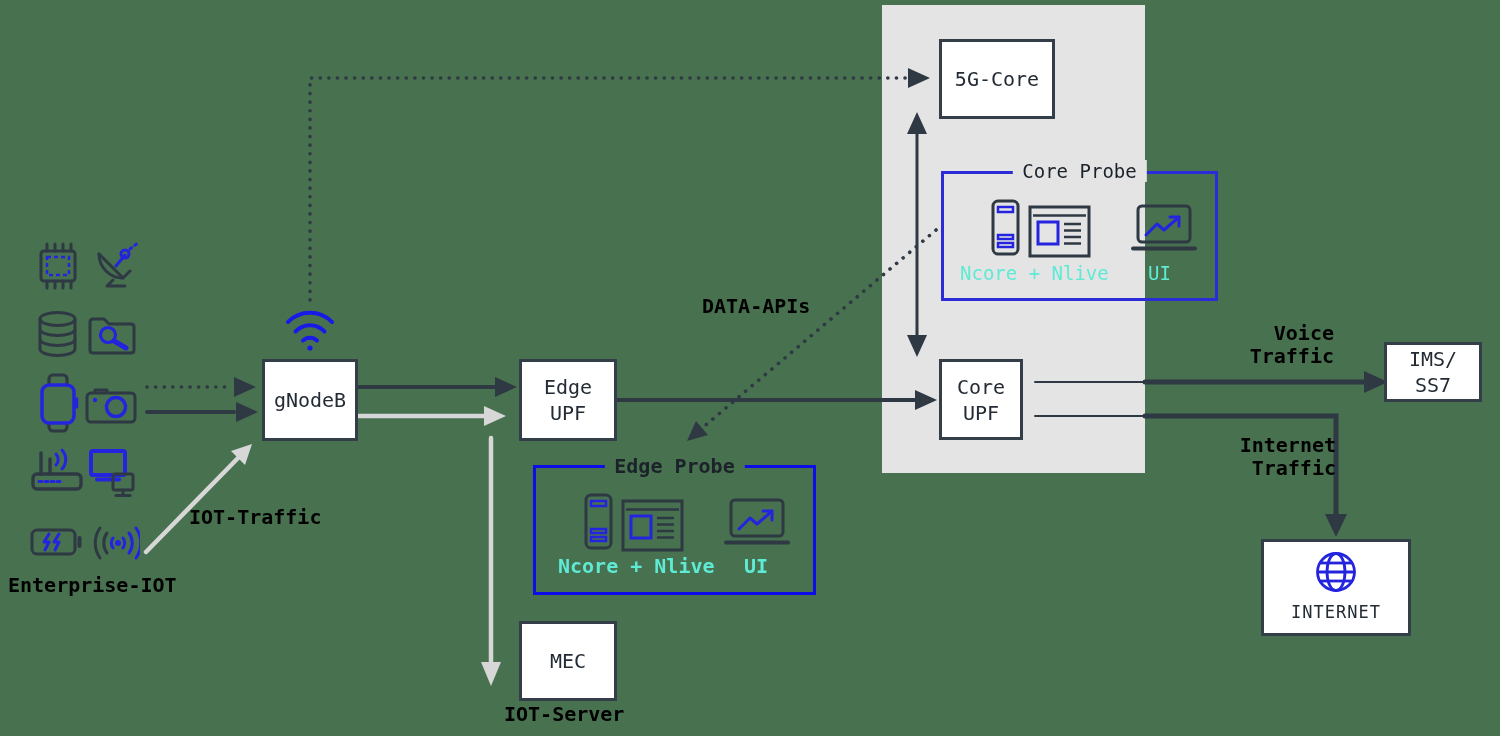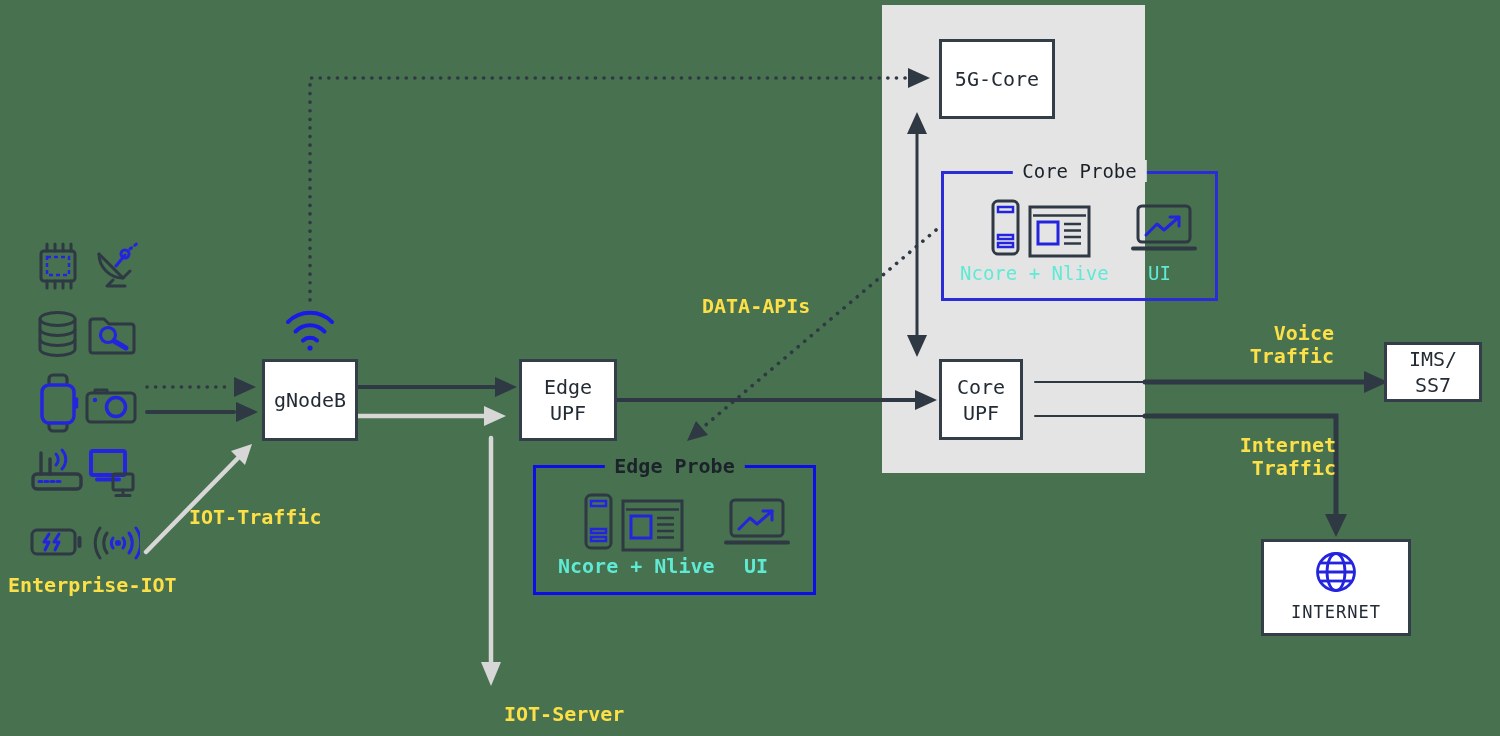--- a/index.html
+++ b/index.html
@@ -22,21 +22,21 @@
     padding:0 10px;white-space:nowrap;color:#1B222A;
   }
   .edge .probe-title{background:#48714F;font-weight:bold;font-size:20px;}
   .core .probe-title{background:#E4E4E4;font-weight:normal;font-size:19px;}
   .probe .icon{position:absolute;}
   .probe .p-label{position:absolute;color:#5eead4;white-space:nowrap;}
   .edge .p-label{font-weight:bold;font-size:20px;top:86px;}
   .core .p-label{font-weight:normal;font-size:19px;top:88px;}
   .edge .p-label.l{left:22px;} .edge .p-label.r{left:208px;}
   .core .p-label.l{left:16px;} .core .p-label.r{left:204px;}
-  .flow-label{position:absolute;font-weight:bold;font-size:20px;color:#fde047;z-index:3;white-space:pre-line;}
+  .flow-label{position:absolute;font-weight:bold;font-size:20px;color:#000000;z-index:3;white-space:pre-line;}
   .flow-label.center{text-align:right;line-height:23px;}
   .dev-icon{position:absolute;z-index:3;line-height:0;}
   .internet-inner{display:flex;flex-direction:column;align-items:center;gap:5px;}
   .internet-label{font-size:17px;letter-spacing:1px;color:#232B34;}
 </style>
 </head>
 <body>
 
 <div class="canvas">
 
@@ -221,20 +221,21 @@
       <path d="M4 16a31 31 0 0 1 44 0"></path>
       <path d="M11.5 25.5a20 20 0 0 1 29 0"></path>
       <path d="M19 34.5a10 10 0 0 1 14 0"></path>
       <circle cx="26" cy="42" r="2.6" fill="#1A1AE8" stroke="none"></circle>
     </svg>
   </span>
 
   <div class="node" style="left:262px;top:359px;width:96px;height:82px">gNodeB</div>
   <div class="node" style="left:519px;top:359px;width:98px;height:82px">Edge
 UPF</div>
+  <div class="node" style="left:519px;top:621px;width:98px;height:80px">MEC</div>
   <div class="node" style="left:939px;top:39px;width:116px;height:80px">5G-Core</div>
   <div class="node" style="left:939px;top:359px;width:84px;height:81px">Core
 UPF</div>
   <div class="node" style="left:1384px;top:342px;width:98px;height:60px">IMS/
 SS7</div>
   <div class="node" style="left:1261px;top:539px;width:150px;height:97px">
     <div class="internet-inner">
       <span style="line-height:0">
         <svg width="44" height="44" viewBox="0 0 44 44" fill="none" stroke="#2424DE" stroke-width="2.8">
           <circle cx="22" cy="22" r="18.5"></circle>

